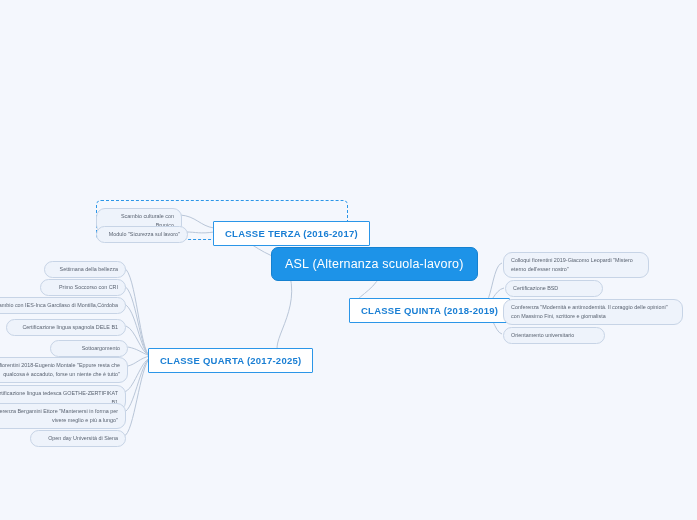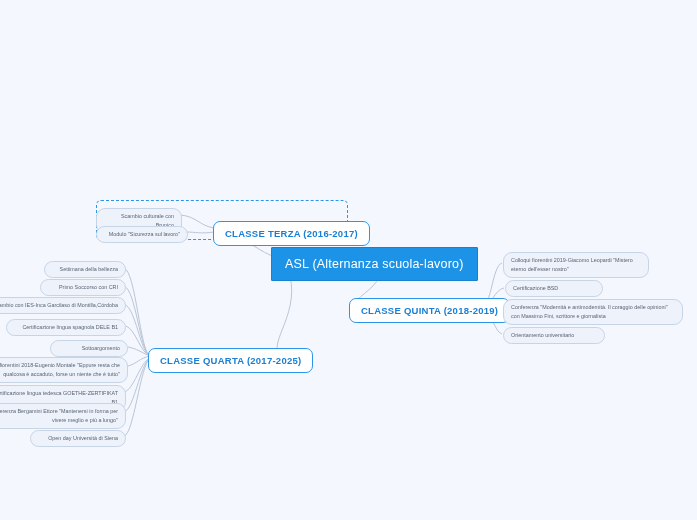--- a/index.html
+++ b/index.html
@@ -27,36 +27,36 @@
     height: 520px;
     pointer-events: none;
   }
 
   
   .root-node {
     position: absolute;
     background: #1d93e8;
     color: #ffffff;
     border: 1px solid #1581d0;
-    border-radius: 1px;
+    border-radius: 7px;
     font-size: 12.5px;
     letter-spacing: 0.2px;
     padding: 9px 13px;
     white-space: nowrap;
     box-sizing: border-box;
     text-align: right;
   }
 
   
   .branch-node {
     position: absolute;
     background: #ffffff;
     color: #1a7fd4;
     border: 1.6px solid #2b96e8;
-    border-radius: 7px;
+    border-radius: 1px;
     font-size: 9.5px;
     font-weight: bold;
     letter-spacing: 0.25px;
     padding: 6px 11px;
     white-space: nowrap;
     box-sizing: border-box;
   }
 
   
   .leaf-node {

